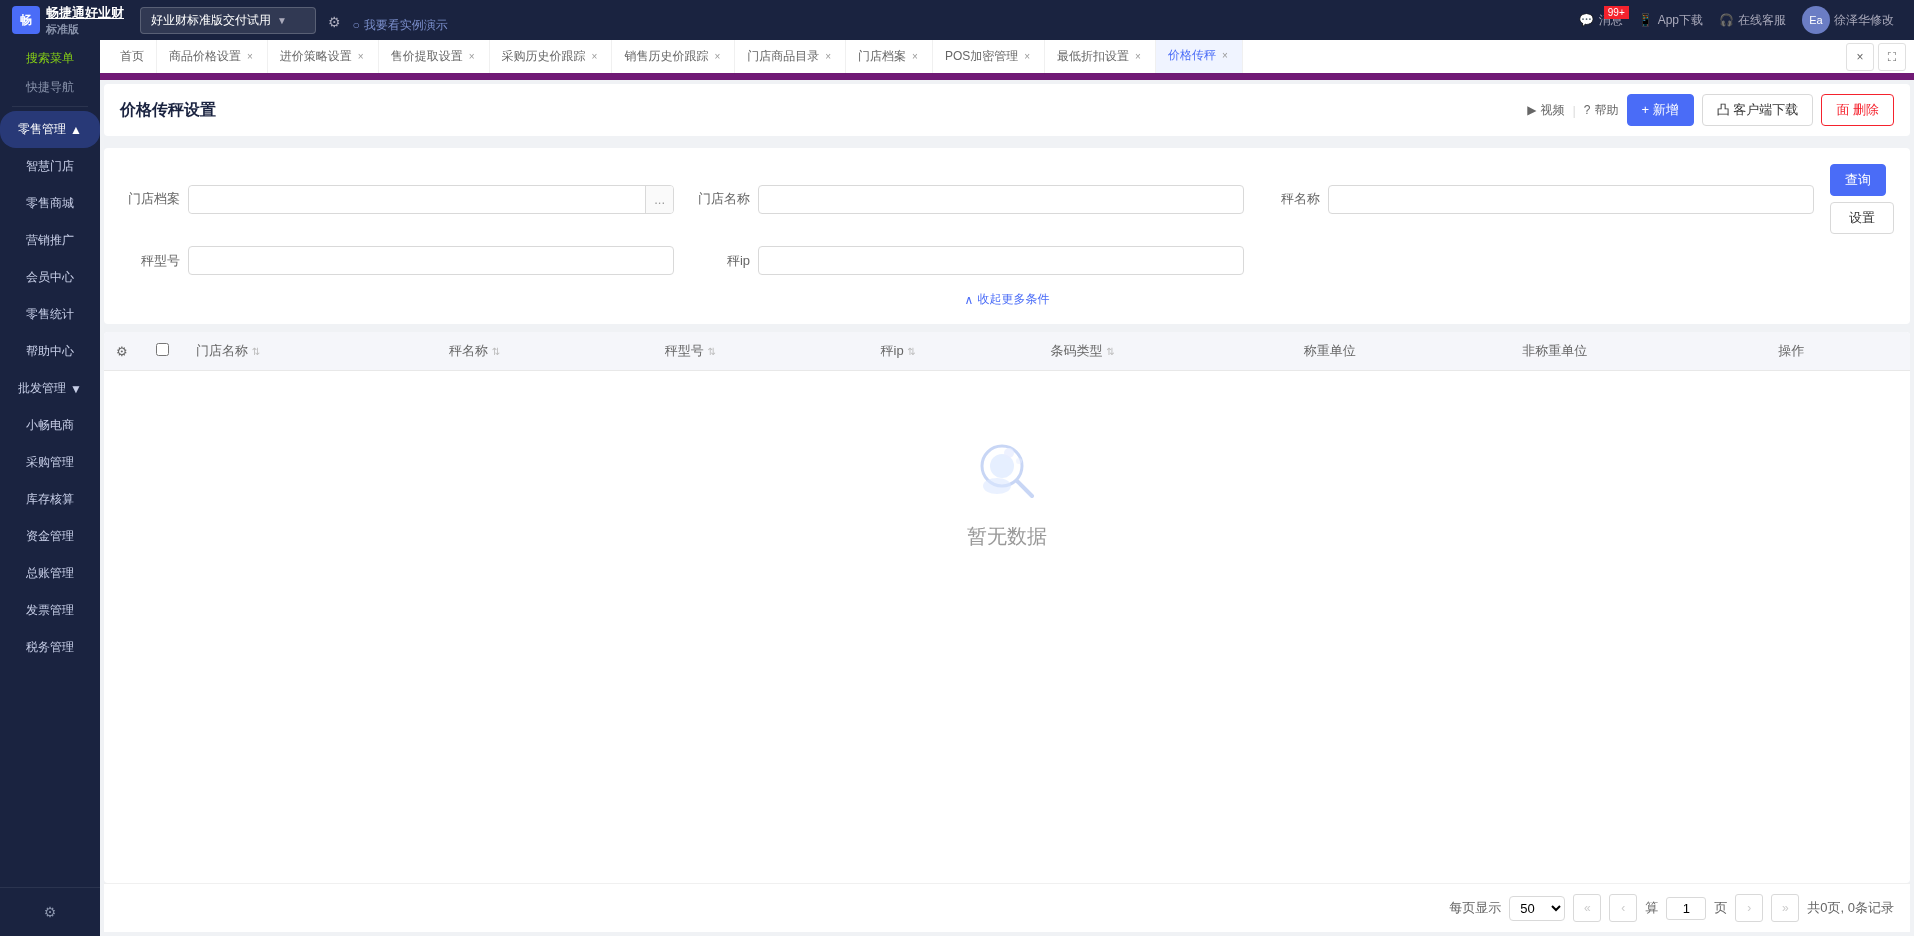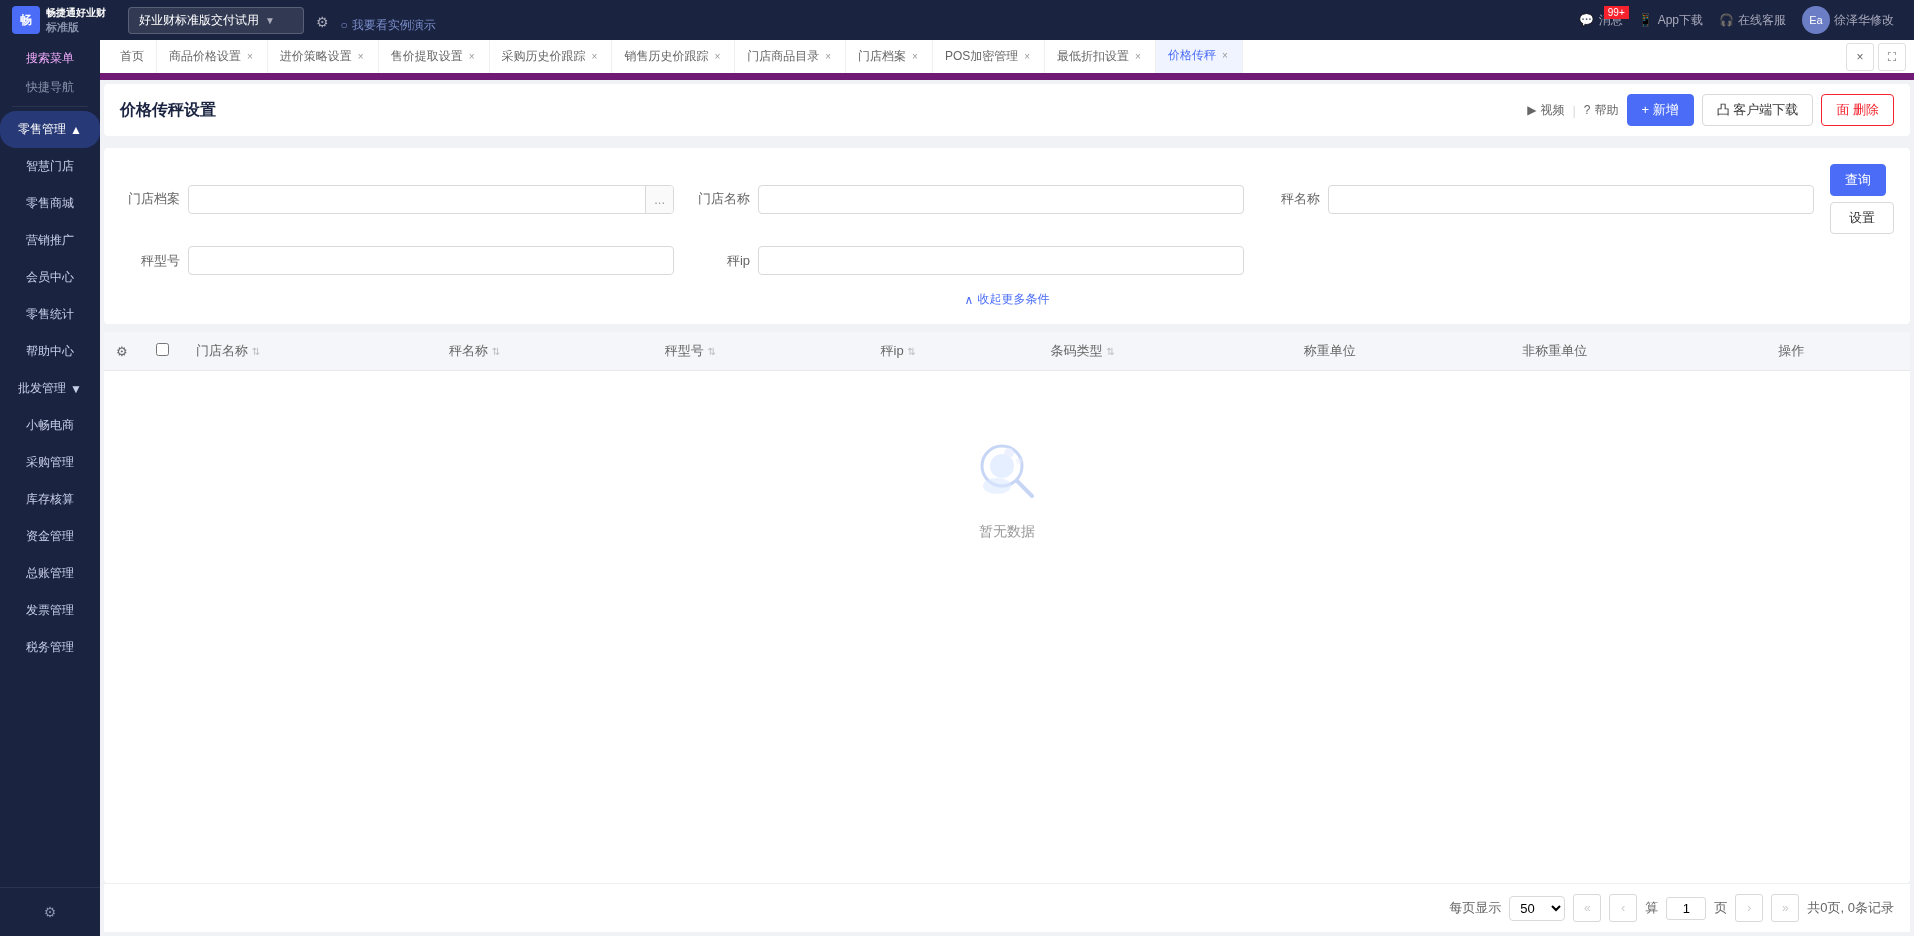--- a/index.html
+++ b/index.html
@@ -5,38 +5,38 @@
     * { box-sizing: border-box; margin: 0; padding: 0; font-family: "Microsoft YaHei", "PingFang SC", sans-serif; }
     body { background: #f0f2f5; font-size: 13px; color: #333; overflow: hidden; height: 936px; }
 
     
     .app-wrapper { display: flex; flex-direction: column; height: 936px; }
 
     
     .top-bar { background: #1a2340; height: 40px; display: flex; align-items: center; padding: 0 12px; flex-shrink: 0; }
     .top-bar-logo { color: #fff; font-size: 13px; font-weight: bold; display: flex; align-items: center; gap: 6px; min-width: 100px; }
     .top-bar-logo-icon { width: 28px; height: 28px; background: #4a6cf7; border-radius: 4px; display: flex; align-items: center; justify-content: center; color: #fff; font-size: 12px; }
-    .logo-text-main { font-size: 10px; }
+    .logo-text-main { font-size: 13px; text-decoration: underline; }
     .logo-text-sub { font-size: 11px; color: #8892aa; }
     .top-bar-center { flex: 1; display: flex; align-items: flex-end; gap: 8px; padding: 0 16px; }
     .version-selector { background: rgba(255,255,255,0.1); border: 1px solid rgba(255,255,255,0.2); border-radius: 4px; color: #fff; padding: 4px 28px 4px 10px; font-size: 12px; cursor: pointer; position: relative; display: flex; align-items: center; gap: 6px; }
     .version-selector-chevron { color: #aab; font-size: 10px; }
     .settings-icon-btn { color: #aab; cursor: pointer; font-size: 14px; padding: 4px; }
     .demo-link { color: #7b8fcc; font-size: 12px; display: flex; align-items: center; gap: 4px; cursor: pointer; }
     .top-bar-right { display: flex; align-items: center; gap: 16px; margin-right: 8px; }
     .top-bar-right-item { display: flex; align-items: center; gap: 4px; color: #aab; font-size: 12px; cursor: pointer; position: relative; }
     .badge { background: #f5222d; color: #fff; font-size: 10px; border-radius: 0; padding: 1px 4px; position: absolute; top: -6px; right: -6px; white-space: nowrap; }
     .avatar-circle { width: 28px; height: 28px; background: #6b7dc4; border-radius: 50%; display: flex; align-items: center; justify-content: center; color: #fff; font-size: 11px; }
 
     
     .main-layout { display: flex; flex: 1; overflow: hidden; }
 
     
     .sidebar { width: 100px; background: #1a2340; display: flex; flex-direction: column; flex-shrink: 0; overflow-y: auto; }
-    .sidebar-search { color: #f0abfc; font-size: 12px; padding: 10px 0 6px; text-align: center; cursor: pointer; }
+    .sidebar-search { color: #84cc16; font-size: 12px; padding: 10px 0 6px; text-align: center; cursor: pointer; }
     .sidebar-nav-label { color: #8892aa; font-size: 12px; padding: 6px 0; text-align: center; cursor: pointer; }
     .sidebar-item { color: #c8cfe8; font-size: 12px; padding: 10px 16px; text-align: center; cursor: pointer; border-radius: 16px; }
     .sidebar-item.active { color: #fff; background: rgba(74, 108, 247, 0.3); }
     .sidebar-item-with-arrow { display: flex; align-items: center; justify-content: center; gap: 4px; }
     .sidebar-divider { height: 1px; background: rgba(255,255,255,0.08); margin: 4px 12px; }
     .sidebar-bottom { margin-top: auto; padding: 8px 0; border-top: 1px solid rgba(255,255,255,0.08); }
     .sidebar-settings { color: #8892aa; font-size: 14px; text-align: center; padding: 8px 0; cursor: pointer; }
 
     
     .content-area { flex: 1; display: flex; flex-direction: column; overflow: hidden; background: #f0f2f5; }
@@ -78,21 +78,21 @@
 
     
     .table-section { background: #fff; border-radius: 4px; flex: 1; overflow: auto; }
     .data-table { width: 100%; border-collapse: collapse; }
     .data-table th { background: #f5f6fa; color: #666; font-weight: normal; padding: 10px 12px; text-align: left; font-size: 13px; border-bottom: 1px solid #e8e8e8; white-space: nowrap; }
     .data-table th .sort-icon { color: #bbb; font-size: 10px; }
     .table-settings-col { width: 40px; text-align: center; }
     .table-checkbox-col { width: 40px; text-align: center; }
     .empty-state { display: flex; flex-direction: column; align-items: center; justify-content: center; padding: 60px; }
     .empty-icon { width: 80px; height: 80px; margin-bottom: 12px; }
-    .empty-text { color: #999; font-size: 14px; }
+    .empty-text { color: #999; font-size: 20px; }
 
     
     .pagination-bar { display: flex; align-items: center; justify-content: flex-end; padding: 10px 16px; background: #fff; border-top: 1px solid #f0f0f0; gap: 8px; font-size: 13px; flex-shrink: 0; }
     .pagination-label { color: #666; }
     .pagination-select { border: 1px solid #d9d9d9; border-radius: 4px; padding: 3px 6px; font-size: 13px; background: #fff; cursor: pointer; }
     .pagination-btn { width: 28px; height: 28px; display: flex; align-items: center; justify-content: center; border: 1px solid #d9d9d9; border-radius: 3px; cursor: pointer; color: #666; background: #fff; font-size: 12px; }
     .pagination-btn.disabled { color: #ccc; cursor: default; }
     .pagination-input { width: 40px; border: 1px solid #d9d9d9; border-radius: 3px; padding: 3px 6px; text-align: center; font-size: 13px; }
     .pagination-info { color: #666; }
   </style>

